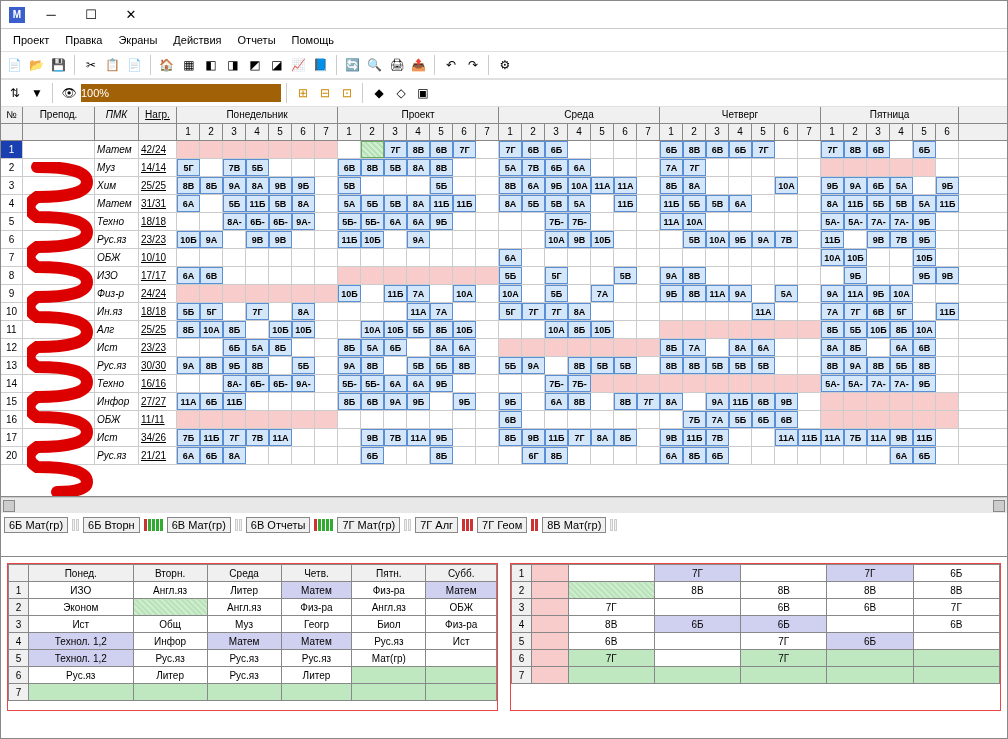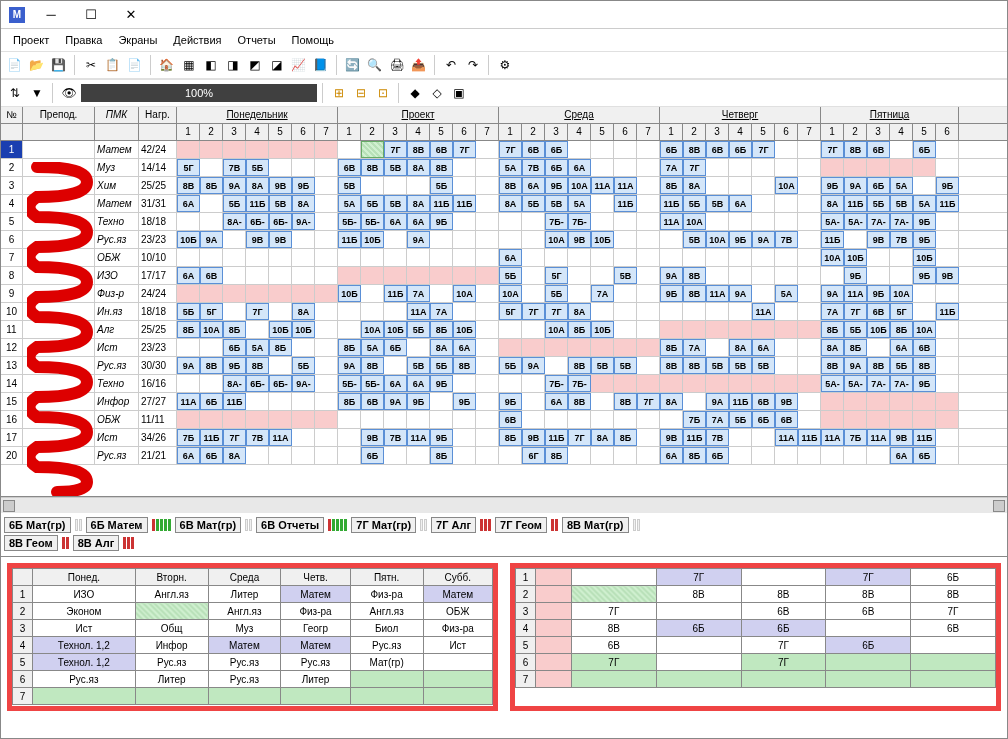--- a/index.html
+++ b/index.html
@@ -12,65 +12,65 @@
 .titlebar .wbtn { width: 40px; height: 26px; text-align: center; line-height: 26px; font-size: 13px; }
 
 
 .menubar { height: 22px; display: flex; align-items: center; padding: 0 4px; }
 .menubar span { padding: 3px 8px; }
 
 
 .toolbar { height: 28px; display: flex; align-items: center; padding: 2px 4px; border-top: 1px solid #e0e0e0; border-bottom: 1px solid #e0e0e0; gap: 2px; }
 .tbtn { width: 20px; height: 20px; border: 1px solid transparent; display: inline-flex; align-items: center; justify-content: center; font-size: 12px; }
 .tsep { width: 2px; height: 20px; border-left: 1px solid #ccc; margin: 0 3px; }
-.progress-box { width: 236px; height: 18px; background: #404040; color: #fff; text-align: center; line-height: 18px; font-size: 11px; }
+.progress-box { width: 200px; height: 18px; background: #a16207; color: #fff; text-align: left; line-height: 18px; font-size: 11px; }
 
 
 .schedule { position: relative; height: 390px; overflow: hidden; border-bottom: 1px solid #888; }
 .sched-inner { display: flex; flex-direction: column; }
 
 
 .hdr-row { display: flex; border-bottom: 1px solid #888; background: #f0f0f0; height: 17px; }
 .hdr-cell { border-right: 1px solid #888; text-align: center; line-height: 16px; font-size: 10px; overflow: hidden; }
-.hdr-day { font-weight: normal; text-decoration: underline; }
+.hdr-day { font-weight: normal; }
 
 .col-num { width: 22px; flex: 0 0 22px; }
 .col-tch { width: 72px; flex: 0 0 72px; }
 .col-sub { width: 44px; flex: 0 0 44px; font-style: italic; }
-.col-load { width: 38px; flex: 0 0 38px; }
+.col-load { width: 38px; flex: 0 0 38px; text-decoration: underline; }
 .col-les { width: 23px; flex: 0 0 23px; }
 
 
 .data-row { display: flex; height: 18px; border-bottom: 1px solid #ccc; }
 .data-row .cell { border-right: 1px solid #ccc; text-align: center; line-height: 17px; font-size: 10px; overflow: hidden; white-space: nowrap; }
 .data-row.sel .cell.col-num { background: #1a3fb0; color: #fff; }
 .cell.col-tch, .cell.col-sub, .cell.col-load { text-align: left; padding-left: 2px; }
 
 .lesson { border-right: 1px solid #ccc; display: inline-flex; align-items: center; justify-content: center; font-size: 9px; font-weight: bold; }
 .lesson.box { background: #d4e6f9; border: 1px solid #5a8fd6; color: #000; }
 .lesson.striped { background: repeating-linear-gradient(45deg,#b8e0b8,#b8e0b8 2px,#d0f0d0 2px,#d0f0d0 4px); border:1px solid #6a6; }
 .lesson.pink { background: #f9cccc; }
 .lesson.empty { background: #fff; }
 
 
 .scribble { position: absolute; left: 26px; top: 55px; width: 72px; height: 335px; z-index: 5; pointer-events: none; }
 
 
 .status-strip { height: 44px; border-bottom: 1px solid #888; padding: 3px; font-size: 10px; overflow:hidden; }
-.status-strip .ln { display: flex; gap: 4px; align-items: center; height: 18px; font-weight: bold; }
+.status-strip .ln { display: flex; gap: 4px; align-items: center; height: 18px; }
 .status-strip .sbox { border: 1px solid #888; padding: 1px 4px; background: #f0f0f0; }
 .status-strip .bars { display:inline-flex; gap:1px; }
 .status-strip .bars span { width:3px; height:12px; display:inline-block; }
 .bars .g { background:#3a3; }
 .bars .r { background:#c33; }
 .bars .e { background:#f0f0f0; border:1px solid #ccc; }
 
 
 .bottom { display: flex; height: 160px; }
-.panel { flex: 1; border: 5px solid #ef4444; margin: 6px; overflow: auto; }
+.panel { flex: 1; border: 1px solid #ef4444; margin: 6px; overflow: auto; }
 .panel table { border-collapse: collapse; width: 100%; }
 .panel th, .panel td { border: 1px solid #888; padding: 1px 4px; font-size: 10px; text-align: center; background: #fff; height: 17px; }
 .panel th { background: #f0f0f0; font-weight: normal; }
 .panel .rh { background: #f0f0f0; width: 20px; }
 .panel td.lav { background: #d0d0f0; }
 .panel td.grn { background: #c0e8c0; }
 .panel td.pnk { background: #f9cccc; }
 .panel td.dgrn { background: repeating-linear-gradient(45deg,#b8e0b8,#b8e0b8 2px,#d0f0d0 2px,#d0f0d0 4px); }
 
 
@@ -925,21 +925,21 @@
     <div class="thumbR"></div>
 </div>
 
 <div class="status-strip">
   <div class="ln" id="stat1">
       <span class="sbox">6Б Мат(гр)</span>
       <span class="bars">
         <span class="e"></span>
         <span class="e"></span>
       </span>
-      <span class="sbox">6Б Матем</span>
+      <span class="sbox">6Б Вторн</span>
       <span class="bars">
         <span class="r"></span>
         <span class="g"></span>
         <span class="g"></span>
         <span class="g"></span>
         <span class="g"></span>
       </span>
       <span class="sbox">6В Мат(гр)</span>
       <span class="bars">
         <span class="e"></span>
@@ -968,33 +968,20 @@
       <span class="bars">
         <span class="r"></span>
         <span class="r"></span>
       </span>
       <span class="sbox">8В Мат(гр)</span>
       <span class="bars">
         <span class="e"></span>
         <span class="e"></span>
       </span>
     </div>
-  <div class="ln" id="stat2">
-      <span class="sbox">8В Геом</span>
-      <span class="bars">
-        <span class="r"></span>
-        <span class="r"></span>
-      </span>
-      <span class="sbox">8В Алг</span>
-      <span class="bars">
-        <span class="r"></span>
-        <span class="r"></span>
-        <span class="r"></span>
-      </span>
-    </div>
 </div>
 
 <div class="bottom">
   <div class="panel">
       <table id="panL">
         <tbody>
           <tr>
             <th class="rh"></th>
             <th>Понед.</th>
             <th>Вторн.</th>

